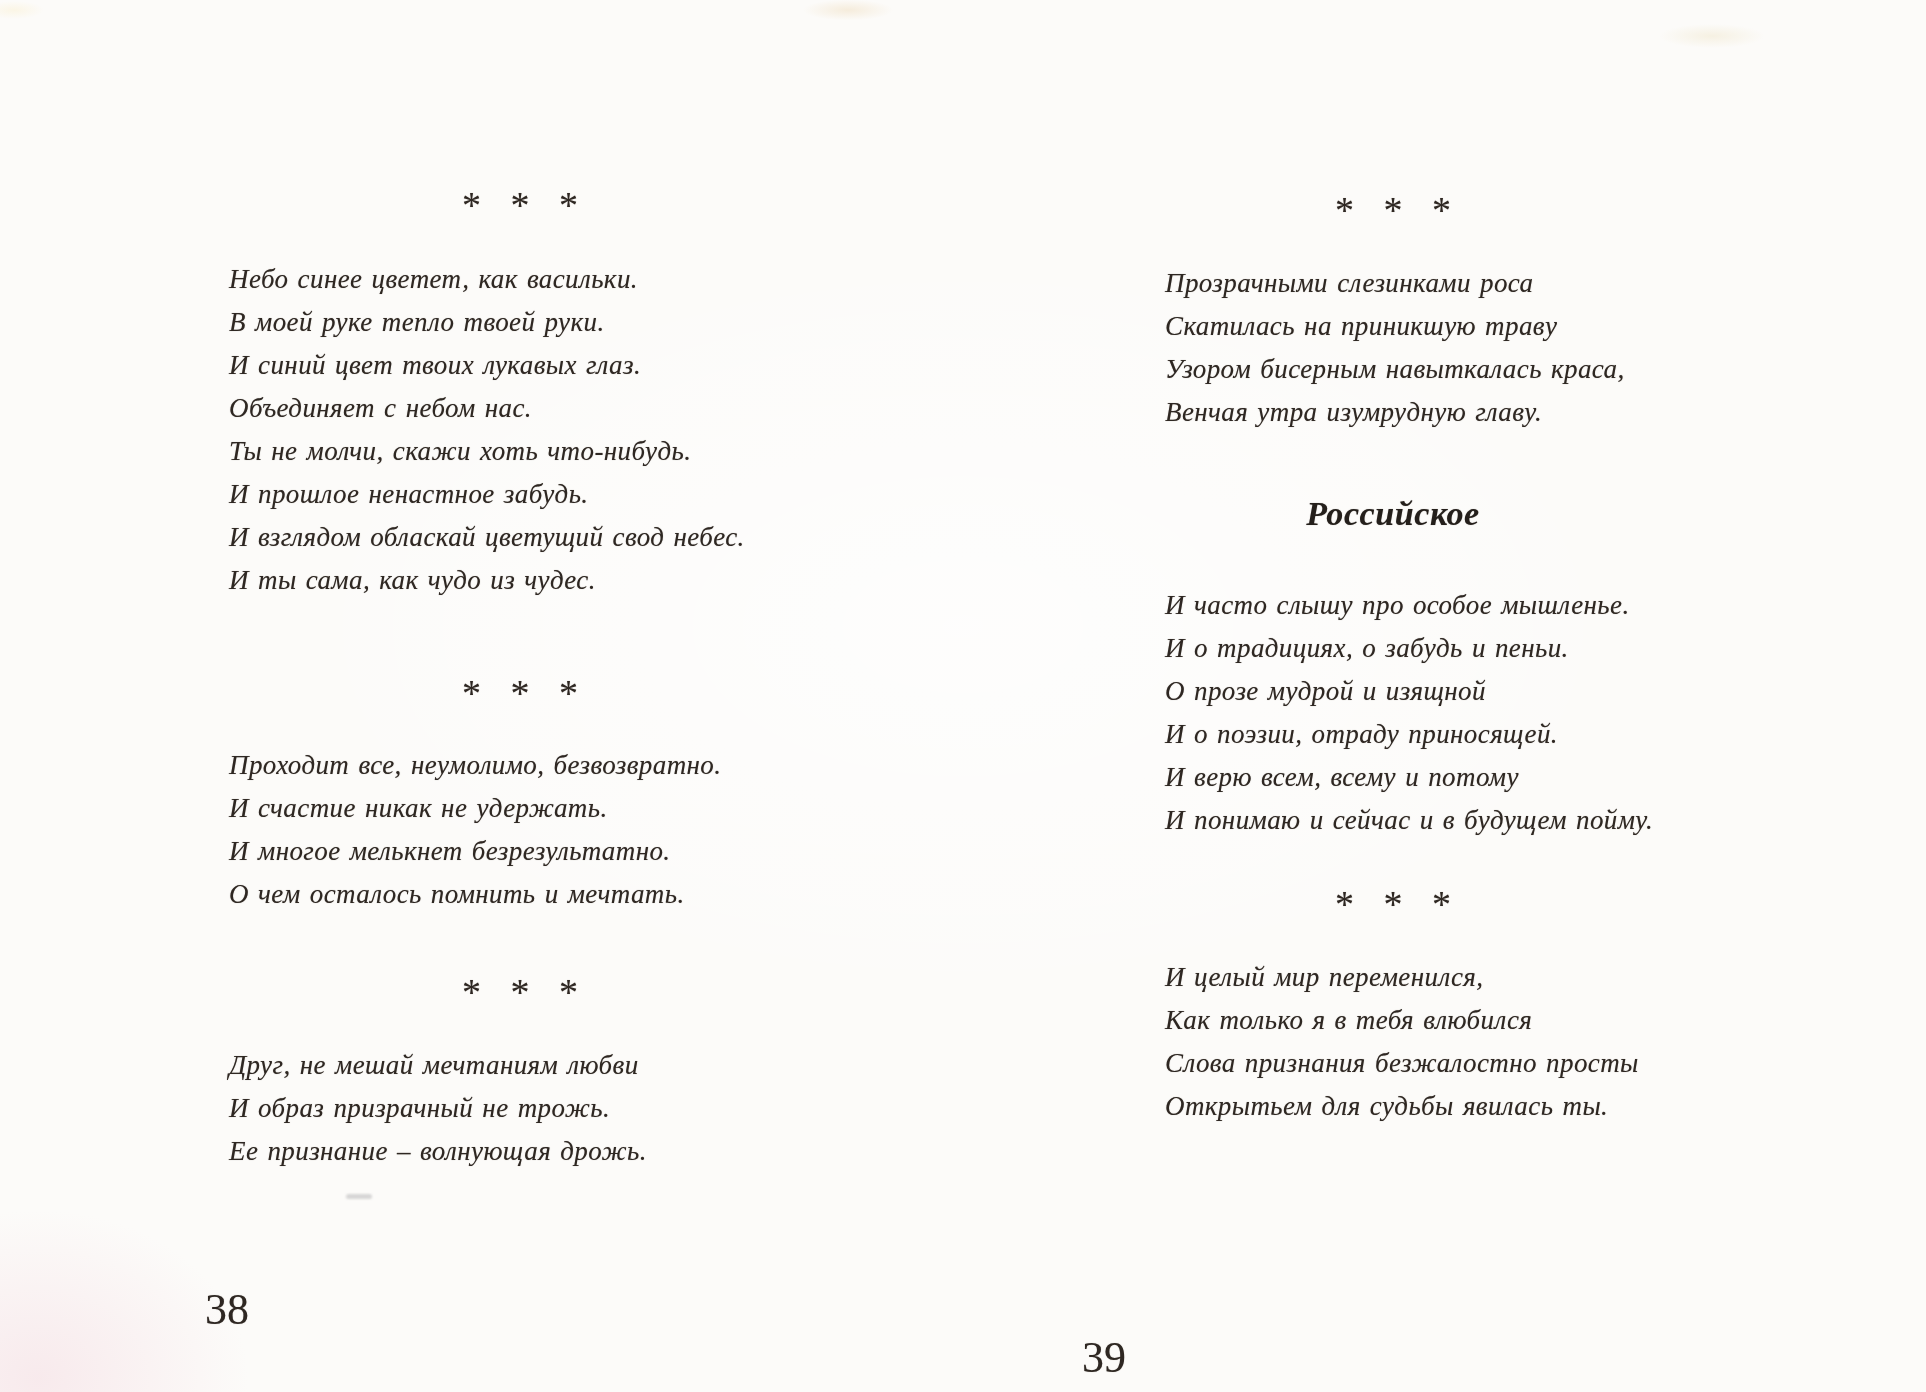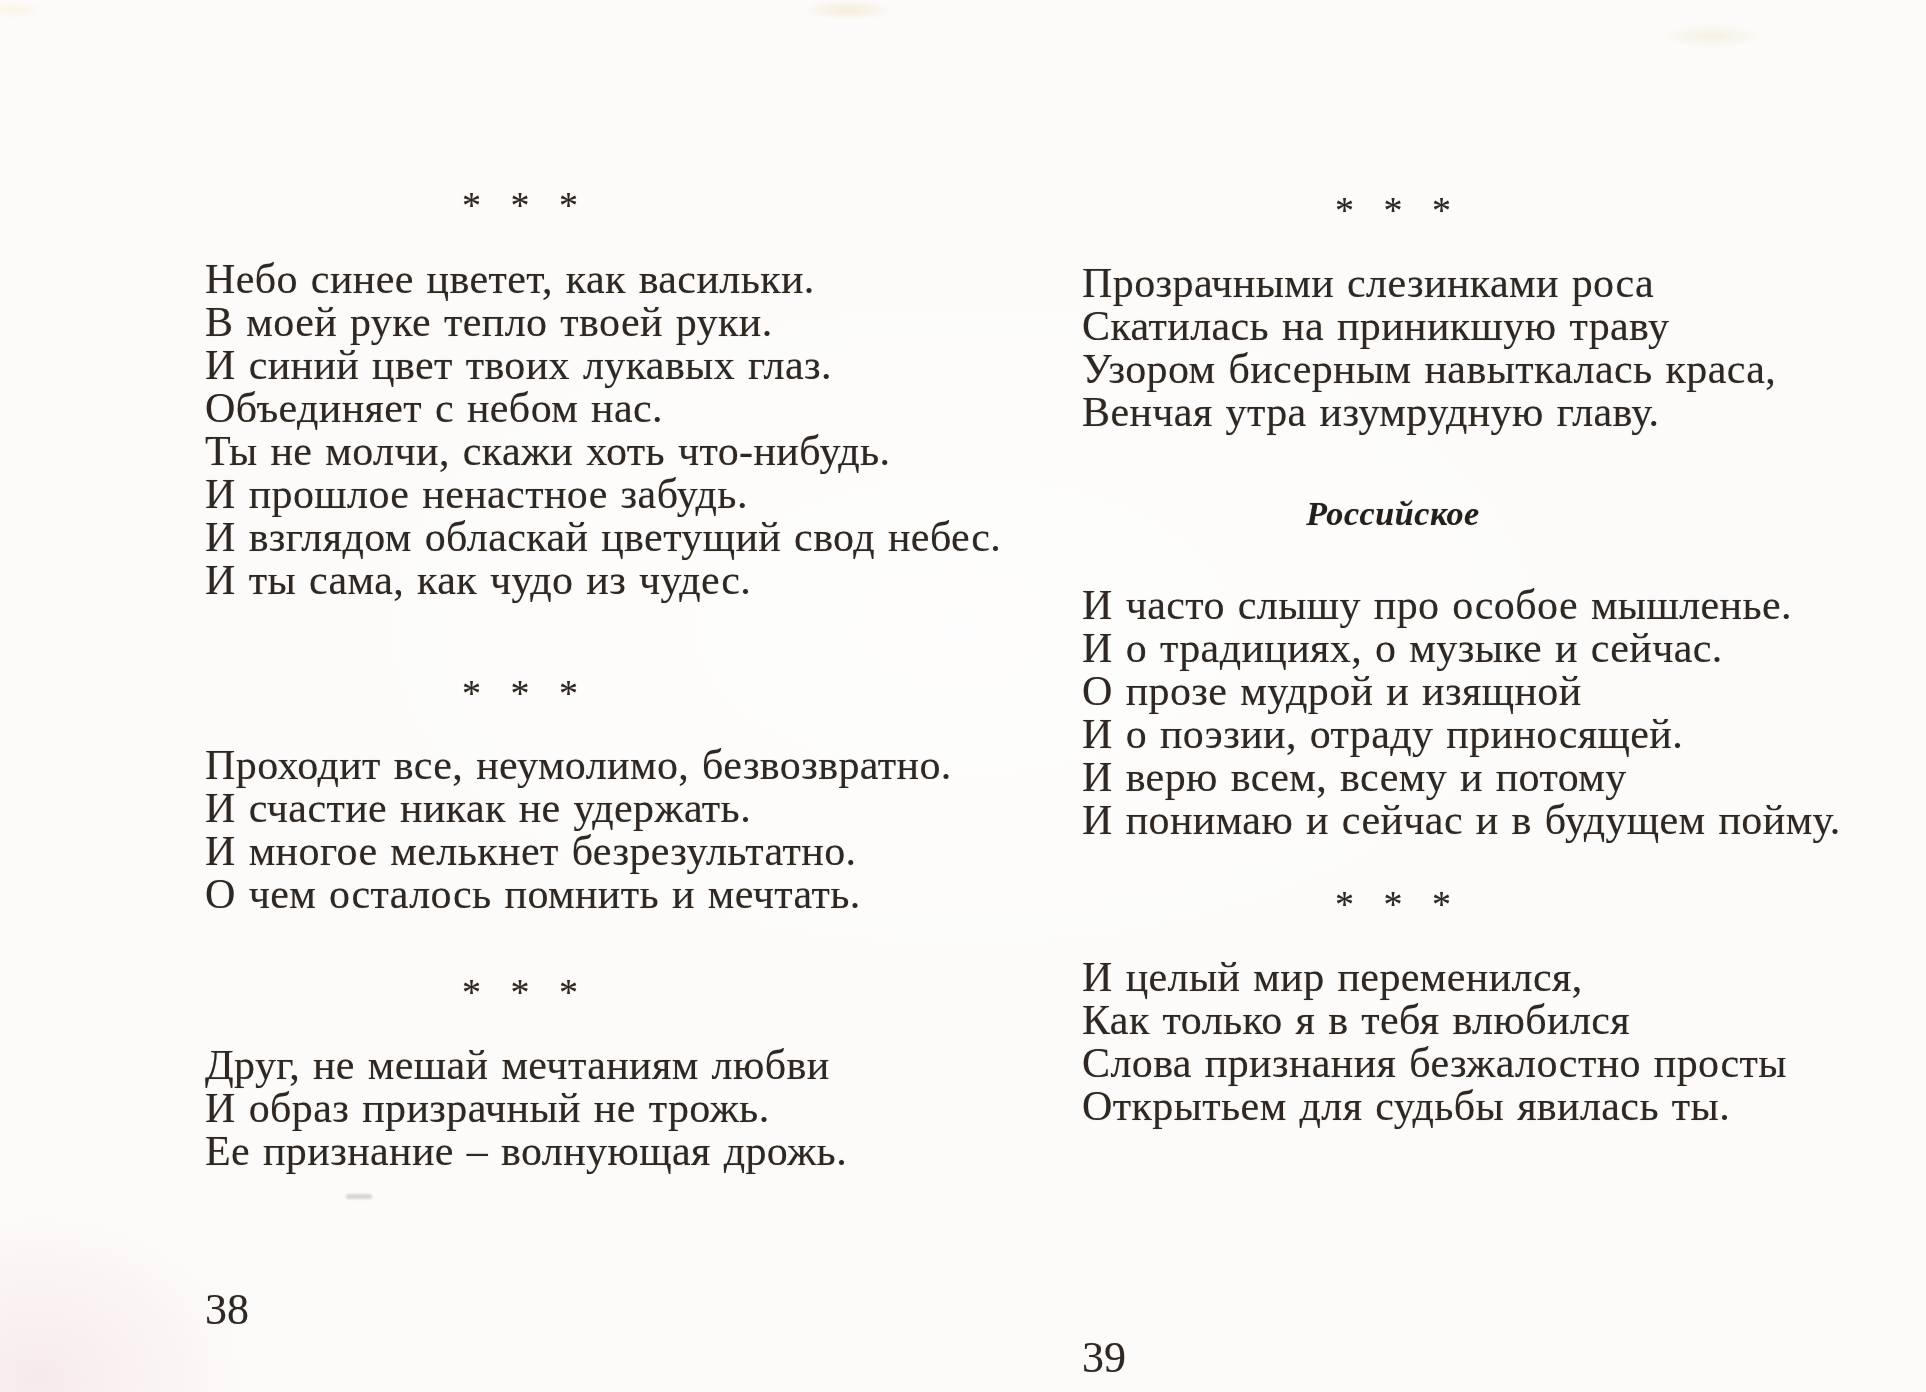--- a/index.html
+++ b/index.html
@@ -31,26 +31,28 @@
   .scan-dash {
     position: absolute;
     left: 346px; top: 1194px;
     width: 26px; height: 5px;
     border-radius: 3px;
     background: rgba(145,145,150,0.35);
     filter: blur(1px);
   }
   .block { position: absolute; white-space: nowrap; }
   .poem {
-    font-size: 42px;
+    font-style: italic;
+    font-size: 27px;
     line-height: 43px;
     color: var(--ink);
     letter-spacing: 0.4px;
     word-spacing: 2px;
     text-shadow: 0 0 1px rgba(48,36,26,0.38);
+    margin-left: 24px;
   }
   .poem-line { white-space: nowrap; }
   .sep {
     font-size: 38px;
     line-height: 43px;
     color: var(--ink);
     text-align: center;
     word-spacing: 20px;
     text-shadow: 0 0 1px rgba(48,36,26,0.3);
   }
@@ -68,21 +70,21 @@
     font-size: 44px;
     line-height: 43px;
     color: var(--ink);
     text-align: left;
     text-shadow: 0 0 1px rgba(48,36,26,0.3);
   }
   
   .l { left: 205px; }
   .l-wide { left: 205px; width: 630px; }
   
-  .r { left: 1082px; }
+  .r { left: 1141px; }
   .r-wide { left: 1082px; width: 622px; }
 </style>
 </head>
 <body>
 
 <div class="spread">
   <div class="scan-layer"></div>
   <div class="scan-dash"></div>
 
   <div>
@@ -128,21 +130,21 @@
       <div class="poem-line">Прозрачными слезинками роса</div>
       <div class="poem-line">Скатилась на приникшую траву</div>
       <div class="poem-line">Узором бисерным навыткалась краса,</div>
       <div class="poem-line">Венчая утра изумрудную главу.</div>
     </div>
 
     <div class="block poem-title r-wide" style="top:492px">Российское</div>
 
     <div class="block poem r" style="top:584px">
       <div class="poem-line">И часто слышу про особое мышленье.</div>
-      <div class="poem-line">И о традициях, о музыке и сейчас.</div>
+      <div class="poem-line">И о традициях, о забудь и пеньи.</div>
       <div class="poem-line">О прозе мудрой и изящной</div>
       <div class="poem-line">И о поэзии, отраду приносящей.</div>
       <div class="poem-line">И верю всем, всему и потому</div>
       <div class="poem-line">И понимаю и сейчас и в будущем пойму.</div>
     </div>
 
     <div class="block sep r-wide" style="top:883px">* * *</div>
 
     <div class="block poem r" style="top:956px">
       <div class="poem-line">И целый мир переменился,</div>

